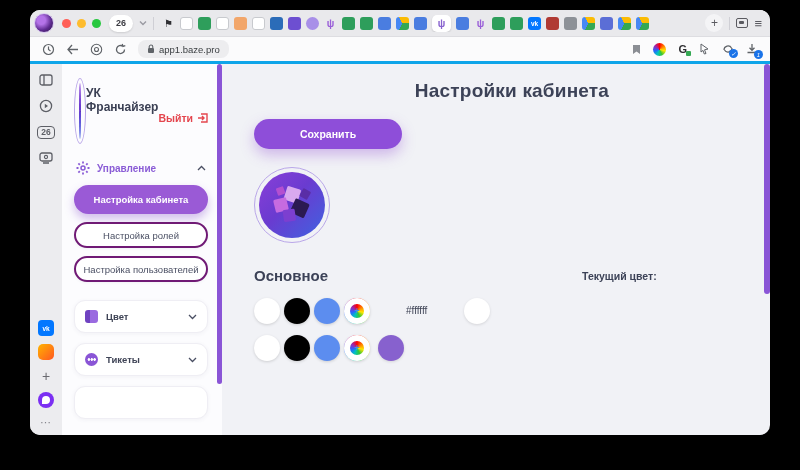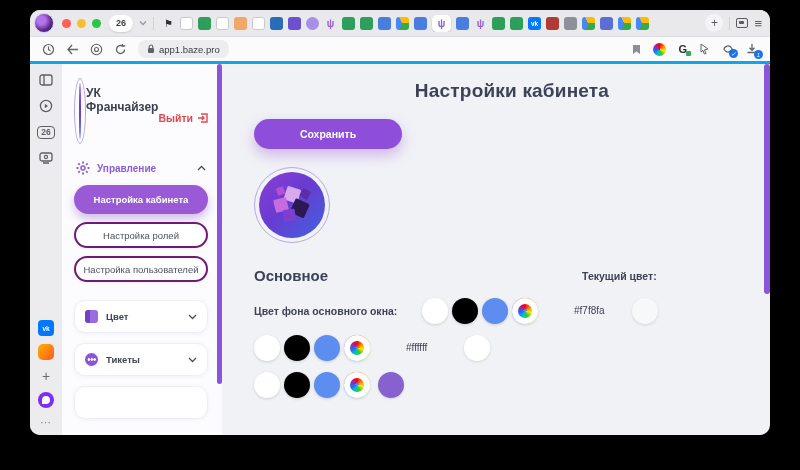--- a/index.html
+++ b/index.html
@@ -385,31 +385,20 @@
             </svg>
           </div>
         </div>
 
         <div class="section-head">
           <span class="h2">Основное</span>
           <span class="current-head">Текущий цвет:</span>
         </div>
         <div class="color-rows" id="colorRows">
             <div class="color-row">
-              <span class="lbl">Цвет фона основного окна:</span>
-              <span class="swatches">
-                <span class="swatch" style="background: rgb(255, 255, 255);"></span>
-                <span class="swatch" style="background: rgb(0, 0, 0);"></span>
-                <span class="swatch" style="background: rgb(92, 141, 239);"></span>
-                <span class="swatch wheel"></span>
-              </span>
-              <span class="hex">#f7f8fa</span>
-              <span class="cur-swatch" style="background: rgb(247, 248, 250);"></span>
-            </div>
-            <div class="color-row">
               <span class="swatches">
                 <span class="swatch" style="background: rgb(255, 255, 255);"></span>
                 <span class="swatch" style="background: rgb(0, 0, 0);"></span>
                 <span class="swatch" style="background: rgb(92, 141, 239);"></span>
                 <span class="swatch wheel"></span>
               </span>
               <span class="hex">#ffffff</span>
               <span class="cur-swatch" style="background: rgb(255, 255, 255);"></span>
             </div>
             <div class="color-row">

